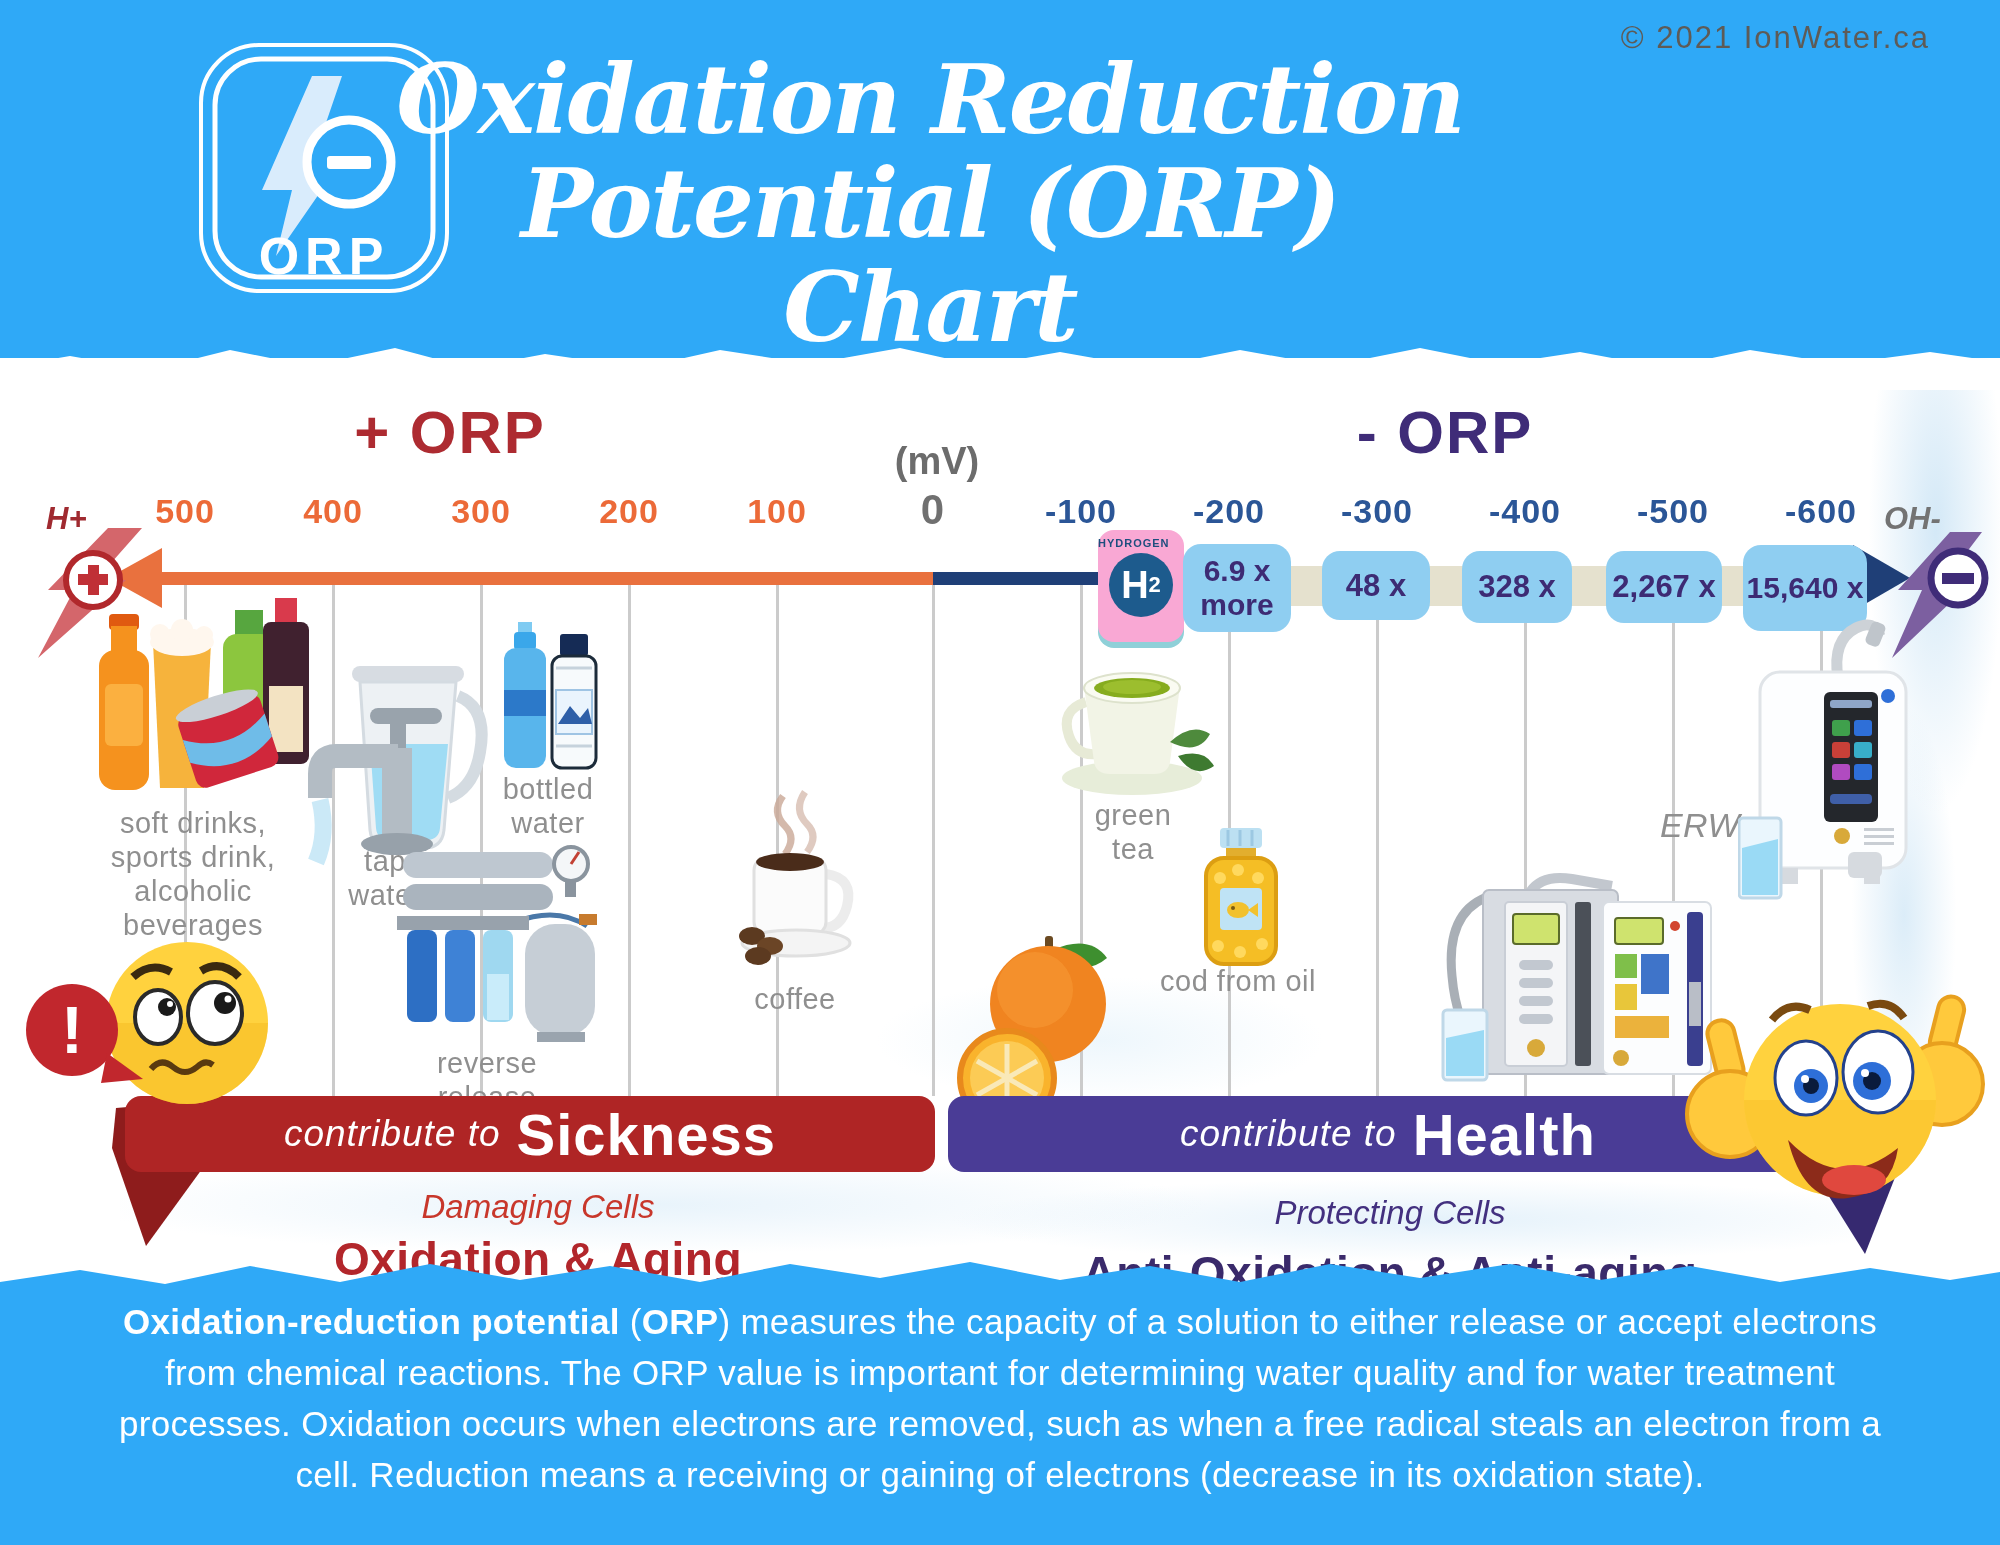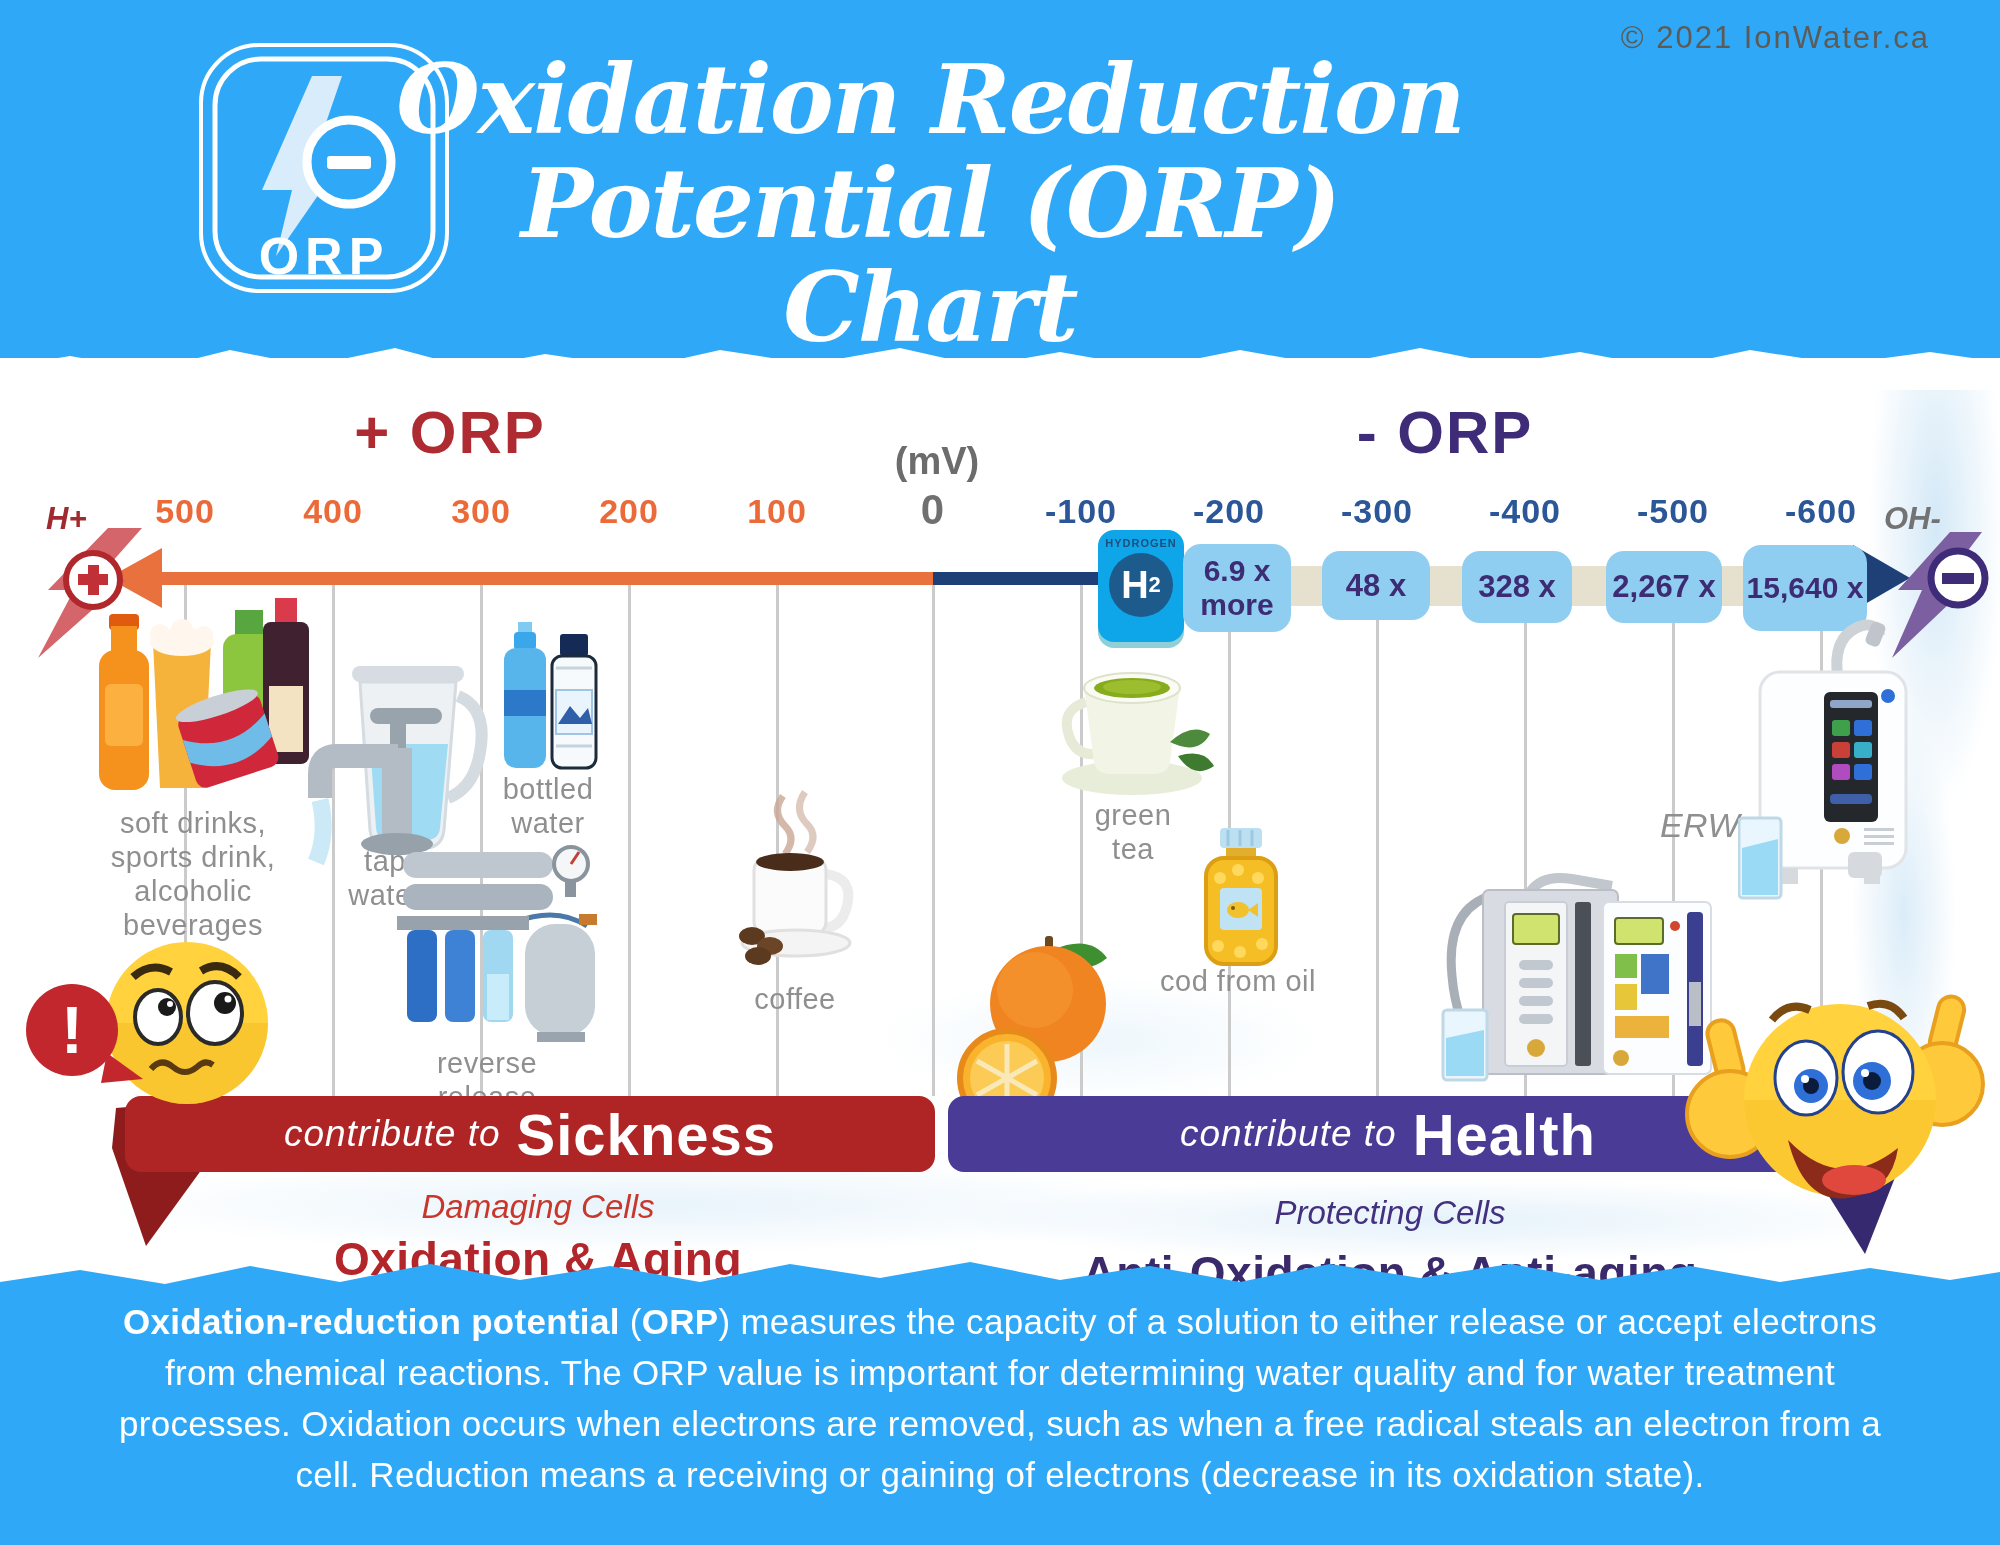--- a/index.html
+++ b/index.html
@@ -32,22 +32,22 @@
 
   .bar-pos{left:160px;top:572px;width:773px;height:13px;background:#E9713E;}
   .bar-neg{left:933px;top:572px;width:925px;height:13px;background:#1F3F77;}
   .arrow-left{left:108px;top:548px;width:0;height:0;border-right:54px solid #E9713E;
               border-top:30px solid transparent;border-bottom:30px solid transparent;}
   .arrow-right{left:1853px;top:545px;width:0;height:0;border-left:57px solid #1F3F77;
                border-top:33px solid transparent;border-bottom:33px solid transparent;}
 
   .beige-bar{left:1143px;top:566px;width:722px;height:40px;background:#E5E1CE;}
 
-  .h2badge{left:1098px;top:530px;width:86px;height:112px;background:#0ea5e9;border-radius:16px;
-           box-shadow:0 6px 0 #8FD0D8;text-align:center;}
+  .h2badge{left:1098px;top:530px;width:86px;height:112px;background:#f9a8d4;border-radius:16px;
+           box-shadow:0 6px 0 #8FD0D8;text-align:left;}
   .h2title{display:block;margin-top:7px;color:#1D4E7E;font-weight:700;font-size:11px;letter-spacing:1px;}
   .h2circle{margin:4px auto 0;width:64px;height:64px;border-radius:50%;background:#1D5B8D;color:#fff;
             display:flex;align-items:center;justify-content:center;font-weight:700;font-size:38px;}
   .h2circle sub{font-size:22px;}
 
   .badge{background:#8FCEF1;border-radius:18px;color:#3D2B74;font-weight:800;
          display:flex;align-items:center;justify-content:center;text-align:center;
          font-size:31px;white-space:pre-line;line-height:34px;}
 
   .caption{color:#8F8F8F;font-weight:400;font-size:29px;line-height:34px;letter-spacing:.5px;

